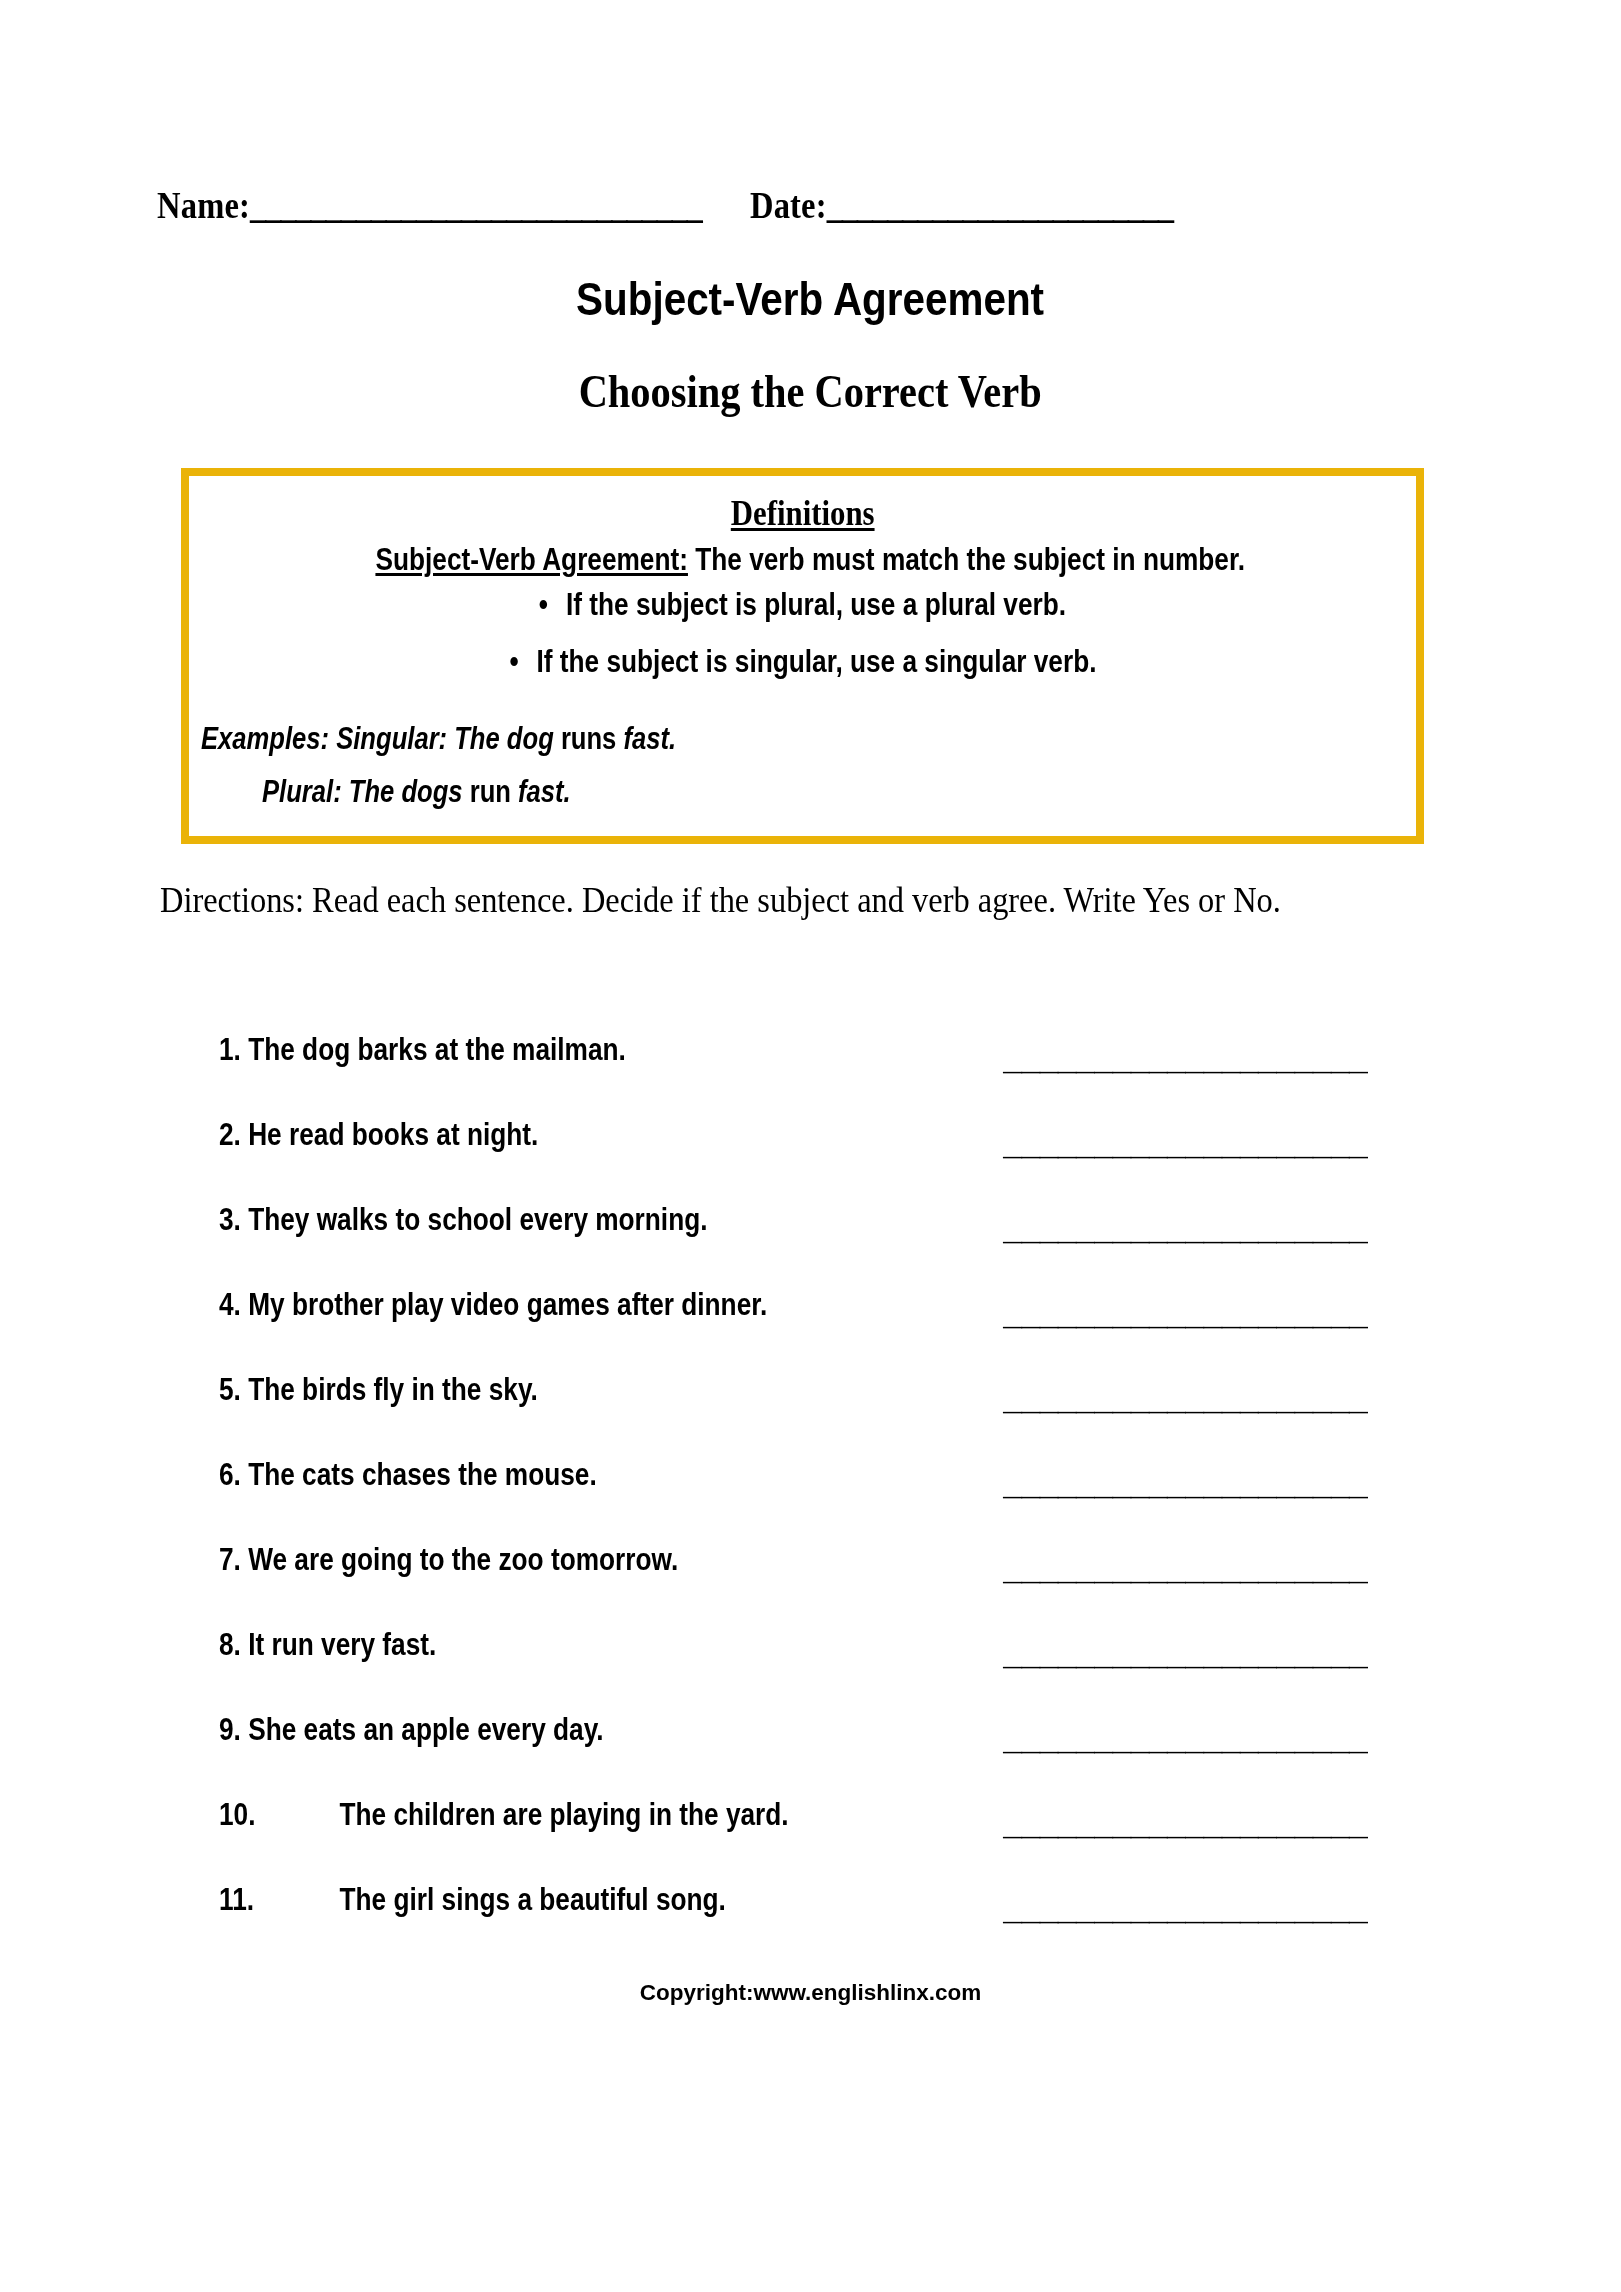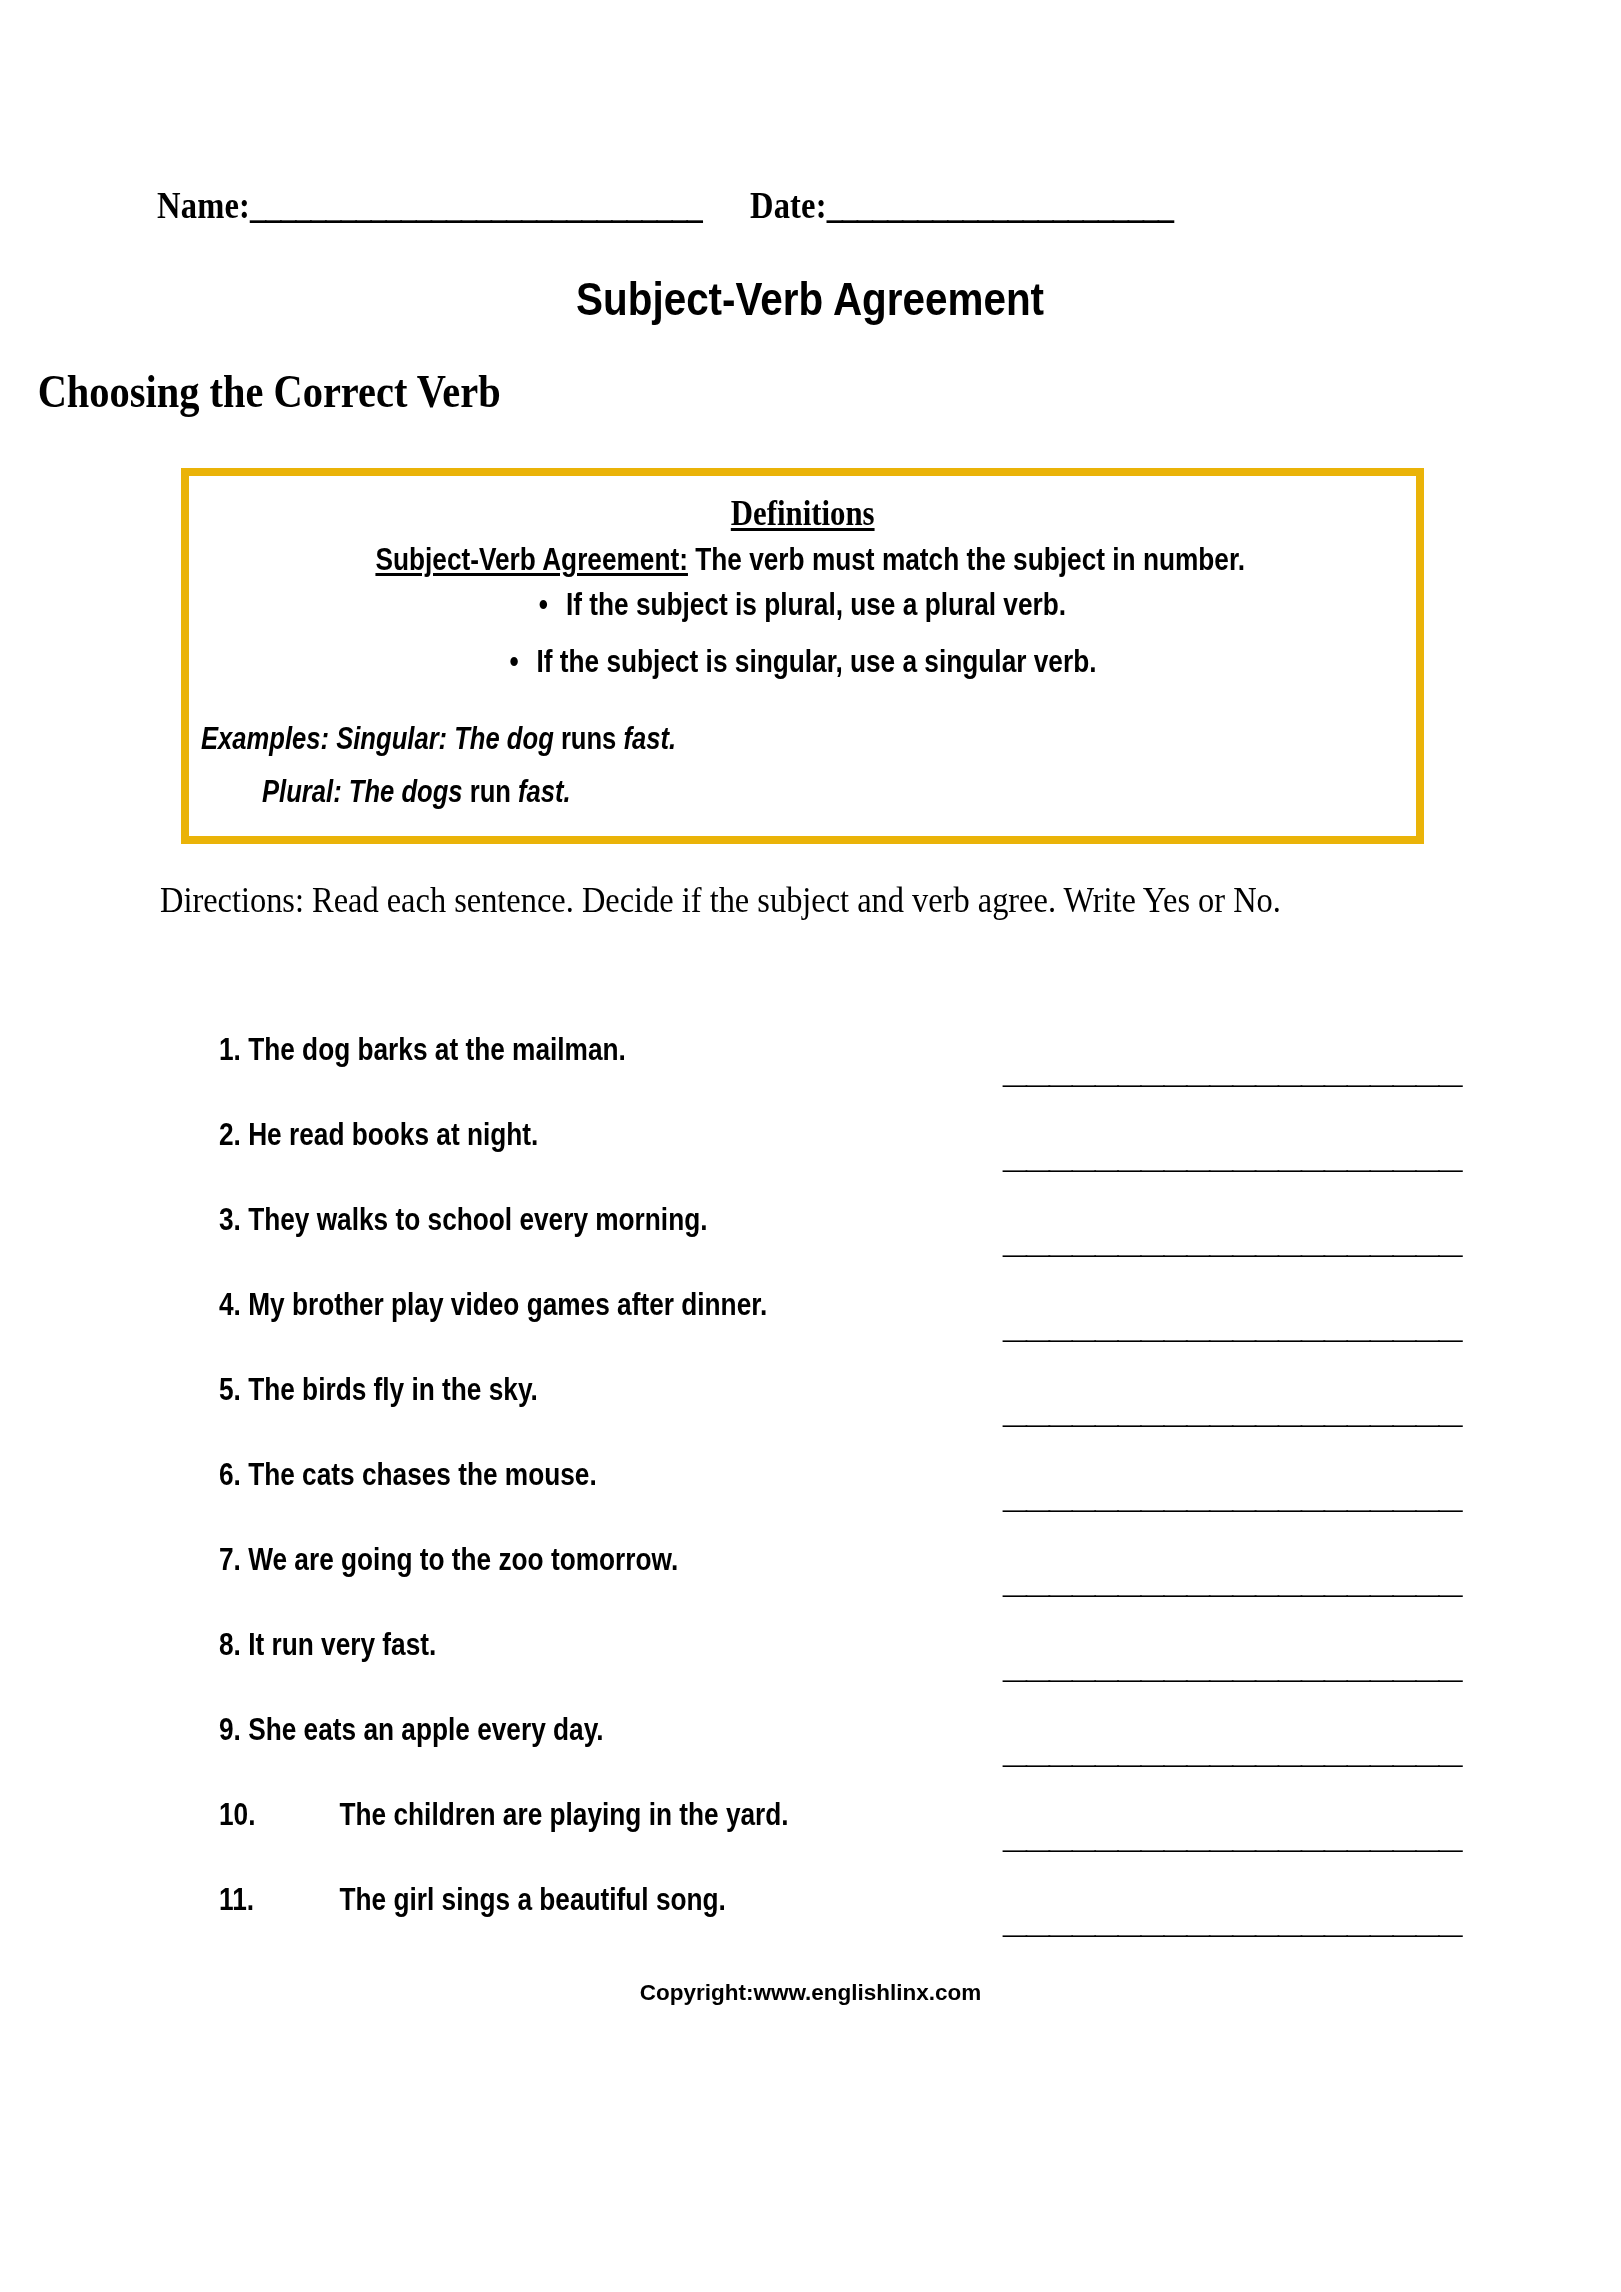--- a/index.html
+++ b/index.html
@@ -59,20 +59,21 @@
   }
   .title1 span, .title2 span {
     display: inline-block;
     transform: scaleX(0.86);
   }
   .title2 {
     position: absolute;
     left: 0;
     top: 364px;
     width: 1621px;
+    text-align: center;
     font-family: "Liberation Serif", serif;
     font-weight: bold;
     font-size: 47px;
   }
 
   
   .defbox {
     position: absolute;
     left: 181px;
     top: 468px;
@@ -220,23 +221,23 @@
     transform: scaleX(0.82);
     transform-origin: left center;
     white-space: nowrap;
   }
   .qnum { display: inline-block; }
   .qnum.wide { display: inline-block; min-width: 147px; }
   .qblank {
     position: absolute;
     left: 992px;
     top: 23.5px;
-    font-family: Liberation Sans, sans-serif;
-    font-weight: bold;
-    font-size: 43px;
+    font-family: Liberation Mono, monospace;
+    font-weight: bold;
+    font-size: 32px;
     letter-spacing: -1px;
     white-space: pre;
   }
 
   
   .footer {
     position: absolute;
     left: 0;
     top: 1980px;
     width: 1621px;

